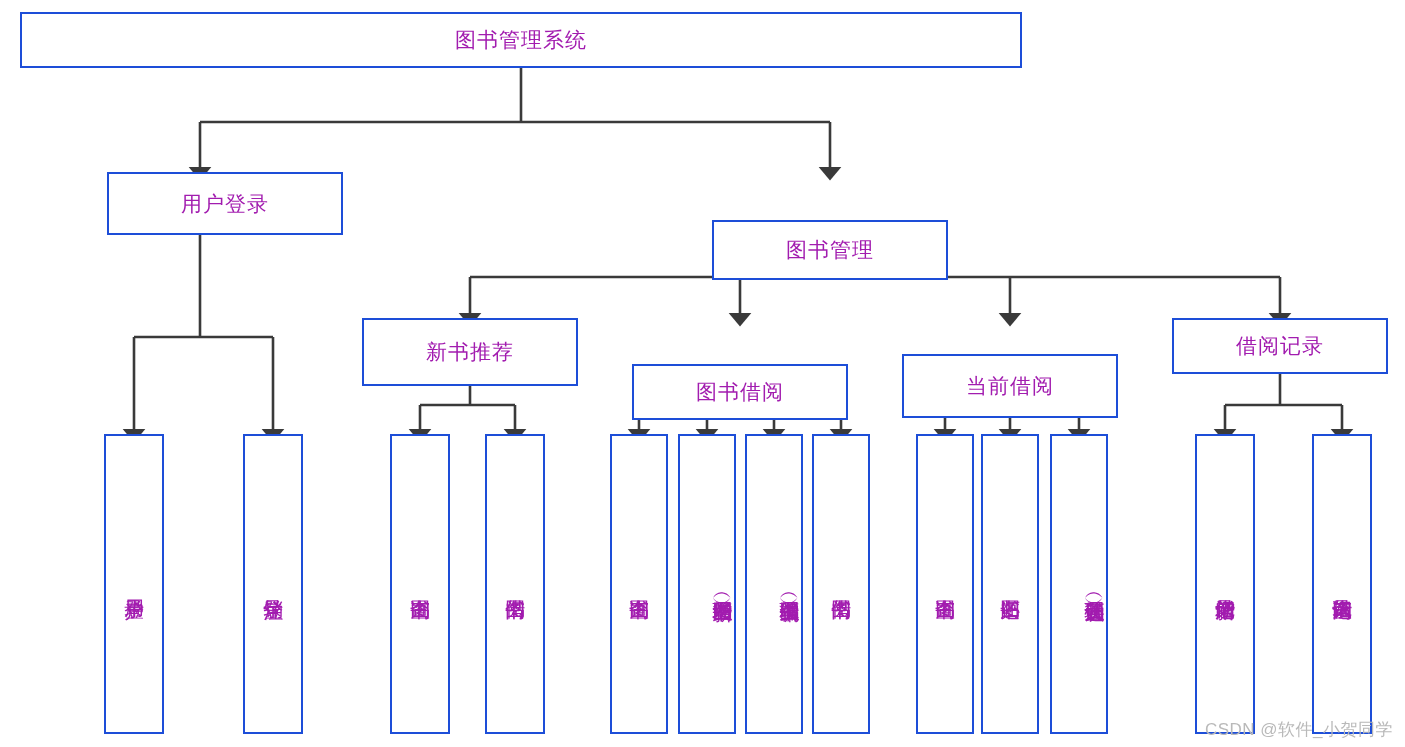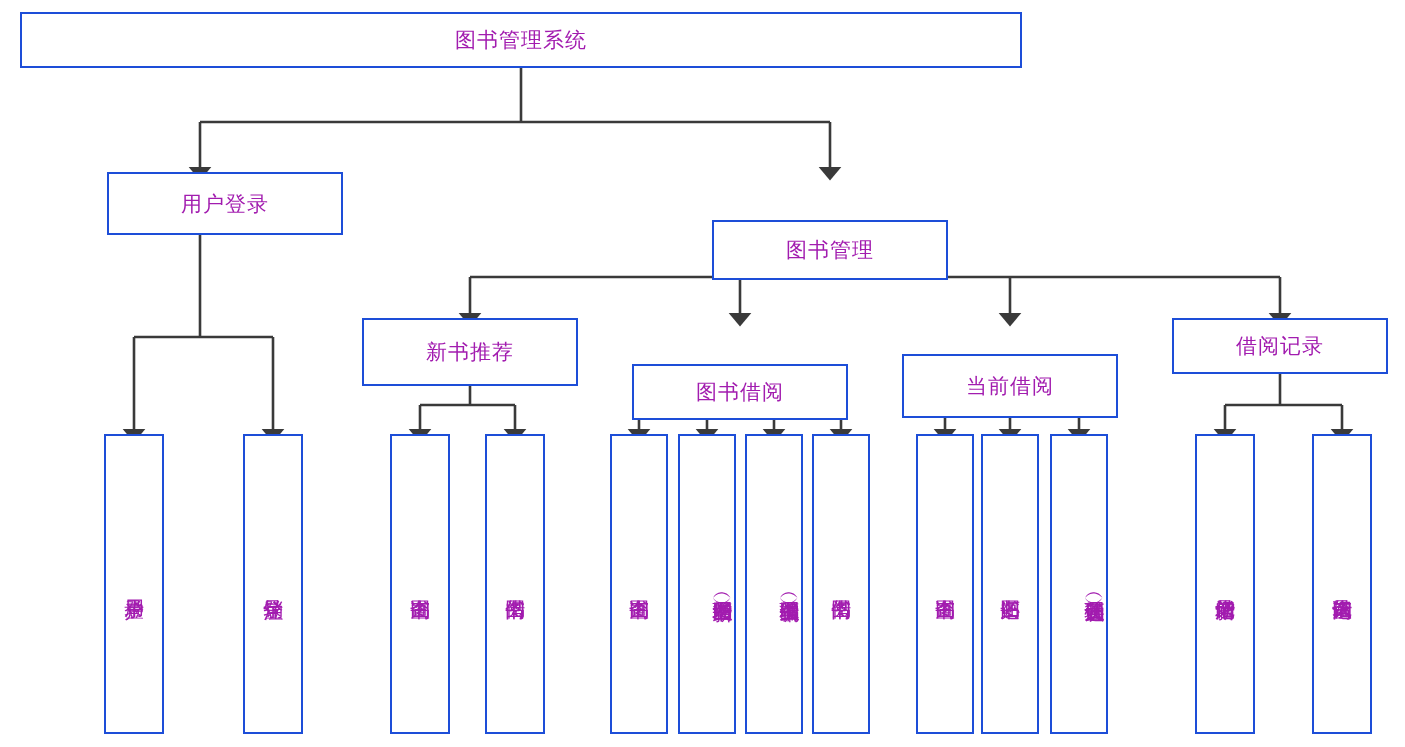--- a/index.html
+++ b/index.html
@@ -129,13 +129,14 @@
       <div class="node node-v" style="left: 678px; top: 434px; width: 58px; height: 300px;">新增图书（管理员）</div>
       <div class="node node-v" style="left: 745px; top: 434px; width: 58px; height: 300px;">编辑图书（管理员）</div>
       <div class="node node-v mid" style="left: 812px; top: 434px; width: 58px; height: 300px;">借阅图书</div>
       <div class="node node-v mid" style="left: 916px; top: 434px; width: 58px; height: 300px;">查询图书</div>
       <div class="node node-v mid" style="left: 981px; top: 434px; width: 58px; height: 300px;">归还图书</div>
       <div class="node node-v" style="left: 1050px; top: 434px; width: 58px; height: 300px;">确认归还（管理员）</div>
       <div class="node node-v mid" style="left: 1195px; top: 434px; width: 60px; height: 300px;">新增借阅记录</div>
       <div class="node node-v mid" style="left: 1312px; top: 434px; width: 60px; height: 300px;">查询借阅记录</div>
     </div>
 
+  <div class="watermark">CSDN @软件_小贺同学</div>
 </div>
 
 </body></html>

